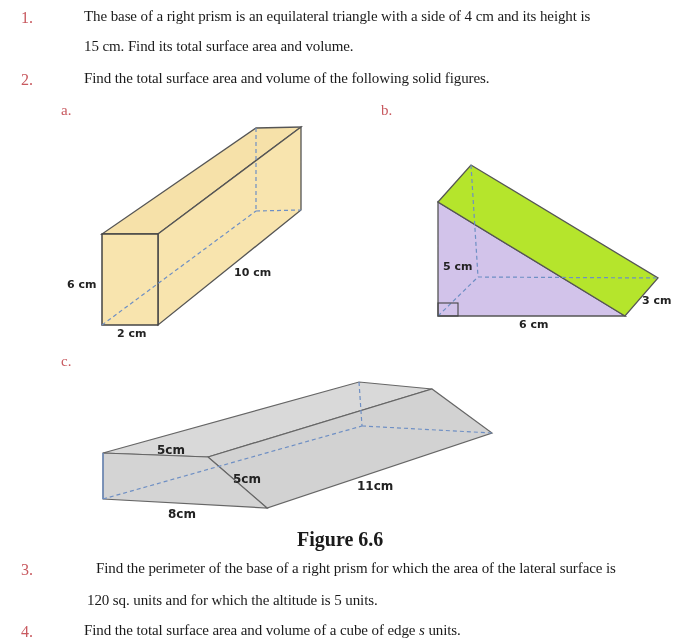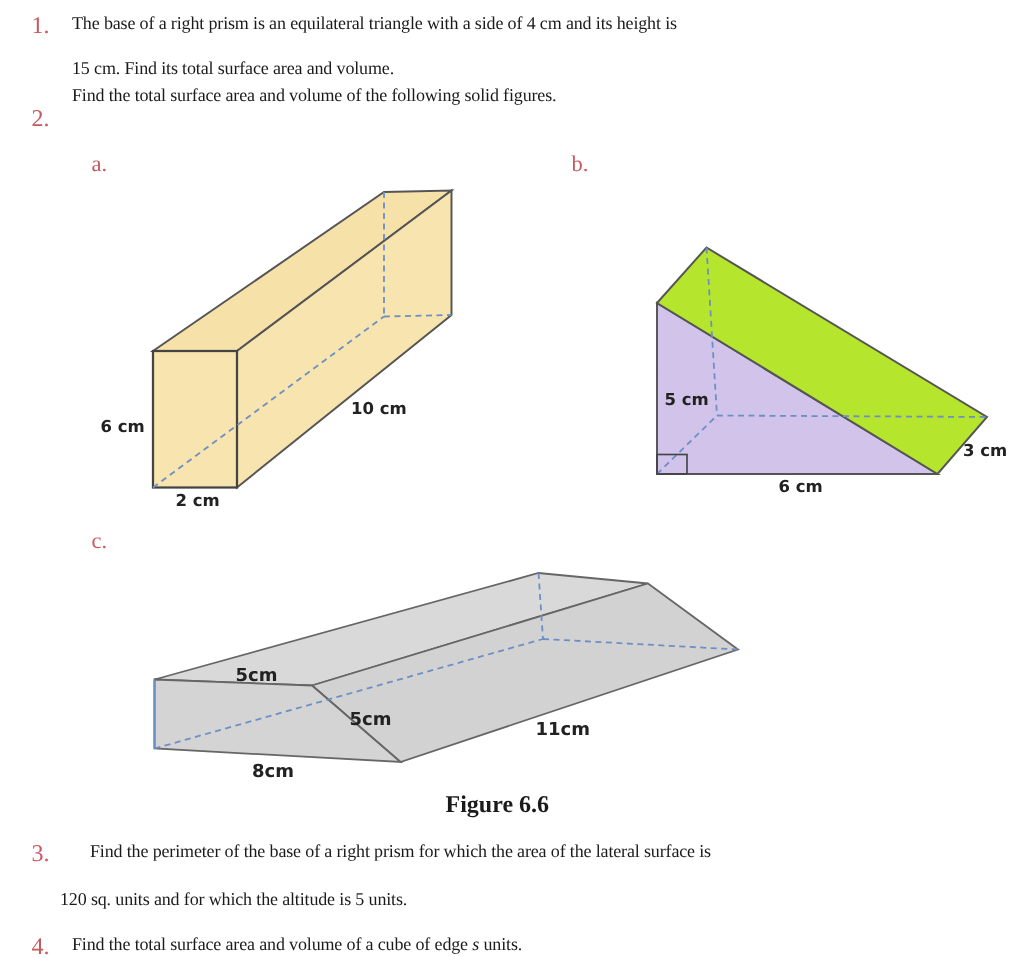--- a/index.html
+++ b/index.html
@@ -1,34 +1,34 @@
 <!DOCTYPE html>
 <html><head>
 <meta charset="utf-8">
 <style>
   html, body { margin: 0; padding: 0; background: #ffffff; }
   body { width: 676px; height: 638px; position: relative; overflow: hidden; font-family: "Liberation Serif", serif; color: #1a1a1a; }
   .abs { position: absolute; white-space: nowrap; }
   .num { color: #c8595f; font-size: 16px; }
-  .txt { font-size: 12px; letter-spacing: -0.1px; }
+  .txt { font-size: 15px; letter-spacing: -0.1px; margin-left: 36px; }
   .sub { color: #c8595f; font-size: 15px; }
-  .caption { font-weight: bold; font-size: 16px; }
+  .caption { font-weight: bold; font-size: 20px; }
   svg { position: absolute; left: 0; top: 0; }
   .lbl { font-family: "DejaVu Sans", sans-serif; font-weight: bold; font-size: 11px; fill: #222; }
   .lbl2 { font-family: "DejaVu Sans", sans-serif; font-weight: bold; font-size: 12px; fill: #222; }
 </style>
 </head>
 <body>
 
 <div class="abs num" style="left:21px; top:9px;">1.</div>
 <div class="abs txt" style="left:48px; top:8px;">The base of a right prism is an equilateral triangle with a side of 4 cm and its height is</div>
 <div class="abs txt" style="left:48px; top:38px;">15 cm. Find its total surface area and volume.</div>
 
 <div class="abs num" style="left:21px; top:71px;">2.</div>
-<div class="abs txt" style="left:48px; top:56px;">Find the total surface area and volume of the following solid figures.</div>
+<div class="abs txt" style="left:48px; top:70px;">Find the total surface area and volume of the following solid figures.</div>
 
 <div class="abs sub" style="left:61px; top:102px;">a.</div>
 <div class="abs sub" style="left:381px; top:102px;">b.</div>
 <div class="abs sub" style="left:61px; top:353px;">c.</div>
 
 <svg width="676" height="638" viewBox="0 0 676 638">
 
   <g>
 
     <polygon points="102,234 158,234 301,127 256,128" fill="#f6e1a9" stroke="#555" stroke-width="1.3"></polygon>
@@ -77,16 +77,16 @@
     <text class="lbl2" x="233" y="483">5cm</text>
     <text class="lbl2" x="168" y="518">8cm</text>
     <text class="lbl2" x="357" y="490">11cm</text>
   </g>
 </svg>
 
 <div class="abs caption" style="left:297px; top:528px;">Figure 6.6</div>
 
 <div class="abs num" style="left:21px; top:561px;">3.</div>
 <div class="abs txt" style="left:60px; top:560px;">Find the perimeter of the base of a right prism for which the area of the lateral surface is</div>
-<div class="abs txt" style="left:40px; top:592px;">120 sq. units and for which the altitude is 5 units.</div>
+<div class="abs txt" style="left:51px; top:592px;">120 sq. units and for which the altitude is 5 units.</div>
 
 <div class="abs num" style="left:21px; top:623px;">4.</div>
 <div class="abs txt" style="left:48px; top:622px;"><span>Find the total surface area and volume of a cube of edge </span><i>s</i><span> units.</span></div>
 
 </body></html>

